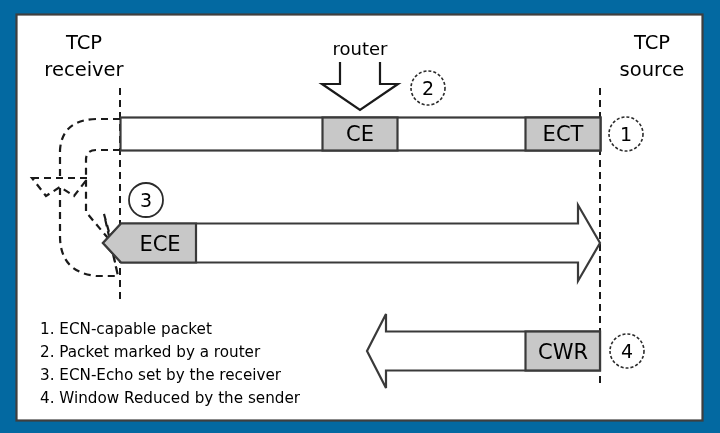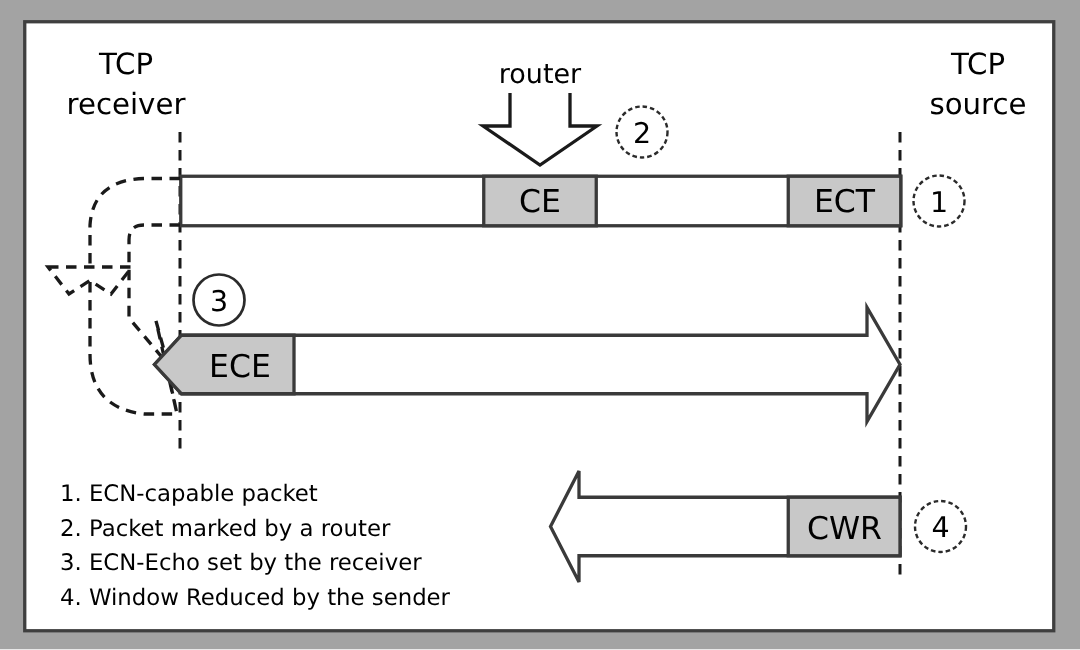--- a/index.html
+++ b/index.html
@@ -8,21 +8,21 @@
     padding: 0;
     background: #ffffff;
   }
   body {
     font-family: "DejaVu Sans", "Liberation Sans", sans-serif;
   }
   #canvas {
     position: relative;
     width: 720px;
     height: 433px;
-    background: #a3a3a3;
+    background: #0369a1;
     overflow: hidden;
   }
   #canvas svg {
     position: absolute;
     left: 0;
     top: 0;
     width: 720px;
     height: 433px;
   }
   text {

